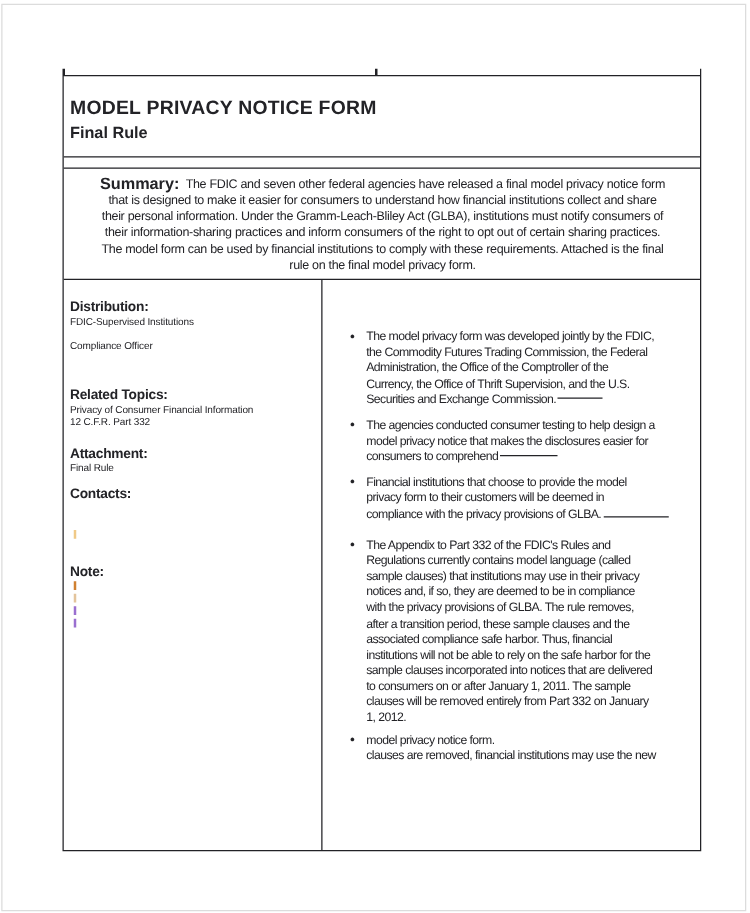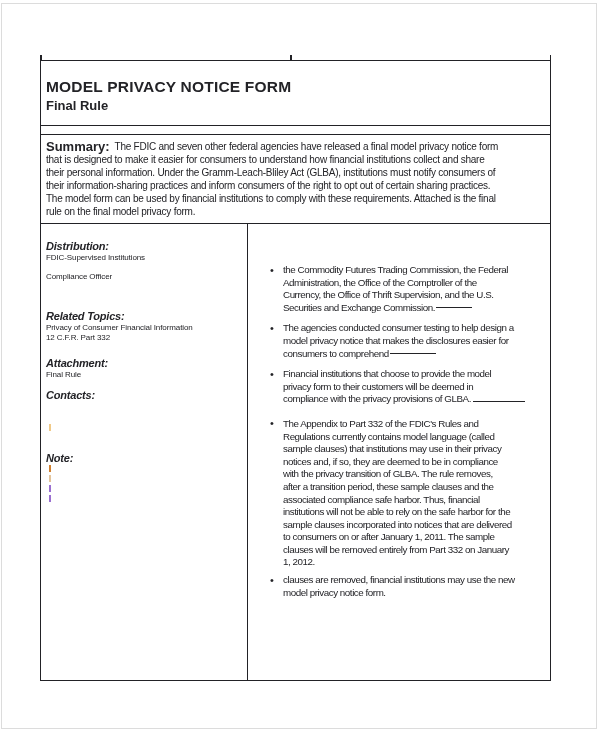--- a/index.html
+++ b/index.html
@@ -9,44 +9,44 @@
     background: #ffffff;
     color: #232327;
     font-family: "Liberation Sans", "DejaVu Sans", sans-serif;
     overflow: hidden;
   }
   .page-edge {
     position: absolute; left: 1px; top: 3px; right: 3px; bottom: 1px;
     border: 1px solid #dcdcdc; pointer-events: none;
   }
   .doc {
-    position: absolute; left: 40px; top: 60px; width: 511px; height: 621px;
+    position: absolute; left: 50px; top: 60px; width: 511px; height: 621px;
     border: 1.5px solid #222226;
     display: flex; flex-direction: column;
   }
   .tick { position: absolute; width: 1.5px; height: 5px; background: #222226; top: -6px; }
   .tick-l { left: -1px; }
   .tick-c { left: 249px; }
   .tick-r { right: -1px; }
 
   .title-block { height: 64.5px; border-bottom: 1.5px solid #222226; padding: 17px 6px 0 5px; }
   .page-title { font-size: 15.5px; font-weight: bold; letter-spacing: 0.2px; line-height: 17px; }
   .page-subtitle { font-size: 13px; font-weight: bold; line-height: 15px; margin-top: 3px; }
 
   .gap-strip { height: 9.5px; border-bottom: 1.5px solid #222226; }
 
   .summary-block { height: 89px; border-bottom: 1.5px solid #222226; padding: 6px 4px 0 5px; }
-  .sum-line { font-size: 10px; letter-spacing: -0.25px; line-height: 12.9px; white-space: nowrap; }
+  .sum-line { font-size: 10px; letter-spacing: -0.25px; line-height: 12.9px; white-space: nowrap; text-align: center; }
   .sum-label { font-size: 13px; font-weight: bold; letter-spacing: 0; margin-right: 5px; vertical-align: -1px; }
 
   .columns { flex: 1; display: flex; min-height: 0; }
   .col-left { width: 207px; border-right: 1.5px solid #222226; padding: 16px 6px 0 5px; }
   .col-right { flex: 1; padding: 40px 2px 0 0; }
 
-  .lc-label { font-size: 11px; font-weight: bold; letter-spacing: -0.2px; line-height: 13px; font-style: italic; }
+  .lc-label { font-size: 11px; font-weight: bold; letter-spacing: -0.2px; line-height: 13px; }
   .lc-line  { font-size: 8px; letter-spacing: -0.1px; line-height: 10px; white-space: nowrap; }
   .mt9  { margin-top: 9px; }
   .mt14 { margin-top: 14px; }
   .mt20 { margin-top: 28px; }
   .mt21 { margin-top: 21px; }
   .mark { width: 2px; height: 7px; margin-left: 3px; background: #caa36a; }
   .contacts-mark { margin-top: 22px; }
   .note-marks .mark + .mark { margin-top: 3px; }
 
   .bullet { position: relative; padding-left: 35px; font-size: 9.8px; letter-spacing: -0.45px; line-height: 12.6px; }
@@ -118,20 +118,21 @@
         <div class="mark" style="background: rgb(227, 196, 156);"></div>
         <div class="mark" style="background: rgb(154, 111, 208);"></div>
         <div class="mark" style="background: rgb(154, 111, 208);"></div>
       </div>
     </div>
 
     <div class="col-right">
 
       <div class="bullet mb8">
         <span class="dot">•</span>
+        <div class="b-line">The model privacy form was developed jointly by the FDIC,</div>
         <div class="b-line">the Commodity Futures Trading Commission, the Federal</div>
         <div class="b-line">Administration, the Office of the Comptroller of the</div>
         <div class="b-line">Currency, the Office of Thrift Supervision, and the U.S.</div>
         <div class="b-line"><span>Securities and Exchange Commission.</span><span class="trail trail-mid w36"></span></div>
       </div>
 
       <div class="bullet mb8">
         <span class="dot">•</span>
         <div class="b-line">The agencies conducted consumer testing to help design a</div>
         <div class="b-line">model privacy notice that makes the disclosures easier for</div>
@@ -144,31 +145,31 @@
         <div class="b-line">privacy form to their customers will be deemed in</div>
         <div class="b-line"><span>compliance with the privacy provisions of GLBA.</span><span class="trail trail-low"></span></div>
       </div>
 
       <div class="bullet mb5">
         <span class="dot">•</span>
         <div class="b-line">The Appendix to Part 332 of the FDIC's Rules and</div>
         <div class="b-line">Regulations currently contains model language (called</div>
         <div class="b-line">sample clauses) that institutions may use in their privacy</div>
         <div class="b-line">notices and, if so, they are deemed to be in compliance</div>
-        <div class="b-line">with the privacy transition of GLBA.  The rule removes,</div>
+        <div class="b-line">with the privacy provisions of GLBA.  The rule removes,</div>
         <div class="b-line">after a transition period, these sample clauses and the</div>
         <div class="b-line">associated compliance safe harbor.  Thus, financial</div>
         <div class="b-line">institutions will not be able to rely on the safe harbor for the</div>
         <div class="b-line">sample clauses incorporated into notices that are delivered</div>
         <div class="b-line">to consumers on or after January 1, 2011.  The sample</div>
         <div class="b-line">clauses will be removed entirely from Part 332 on January</div>
         <div class="b-line">1, 2012.</div>
       </div>
 
       <div class="bullet">
         <span class="dot">•</span>
+        <div class="b-line">model privacy notice form.</div>
         <div class="b-line">clauses are removed, financial institutions may use the new</div>
-        <div class="b-line">model privacy notice form.</div>
       </div>
 
     </div>
   </div>
 </div>
 
 </body></html>

